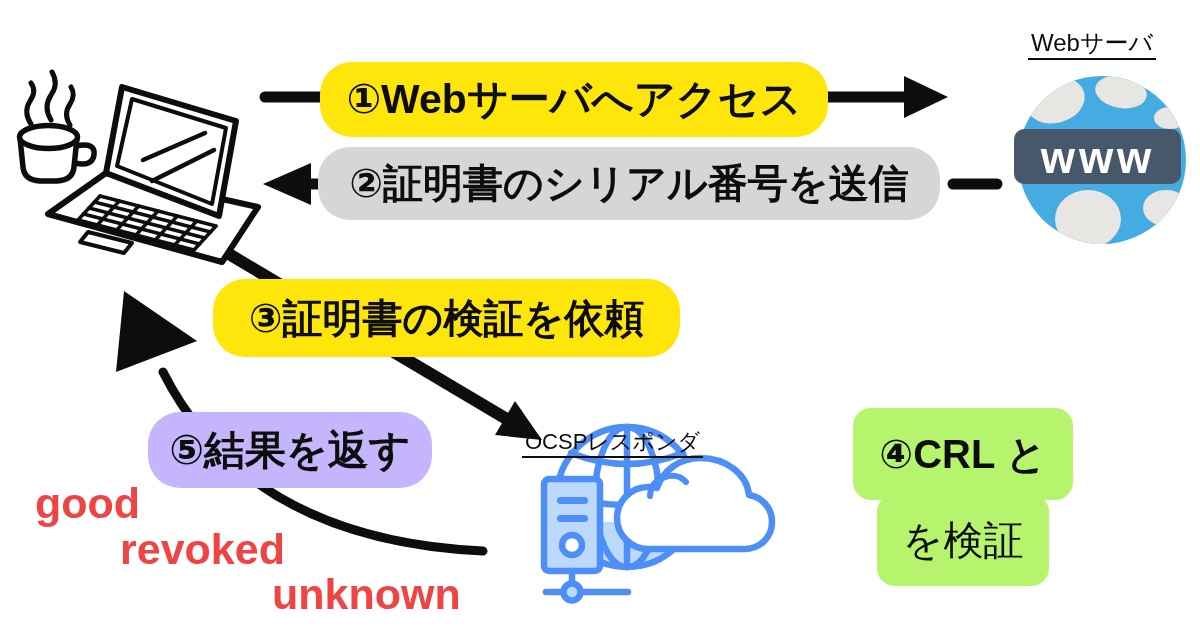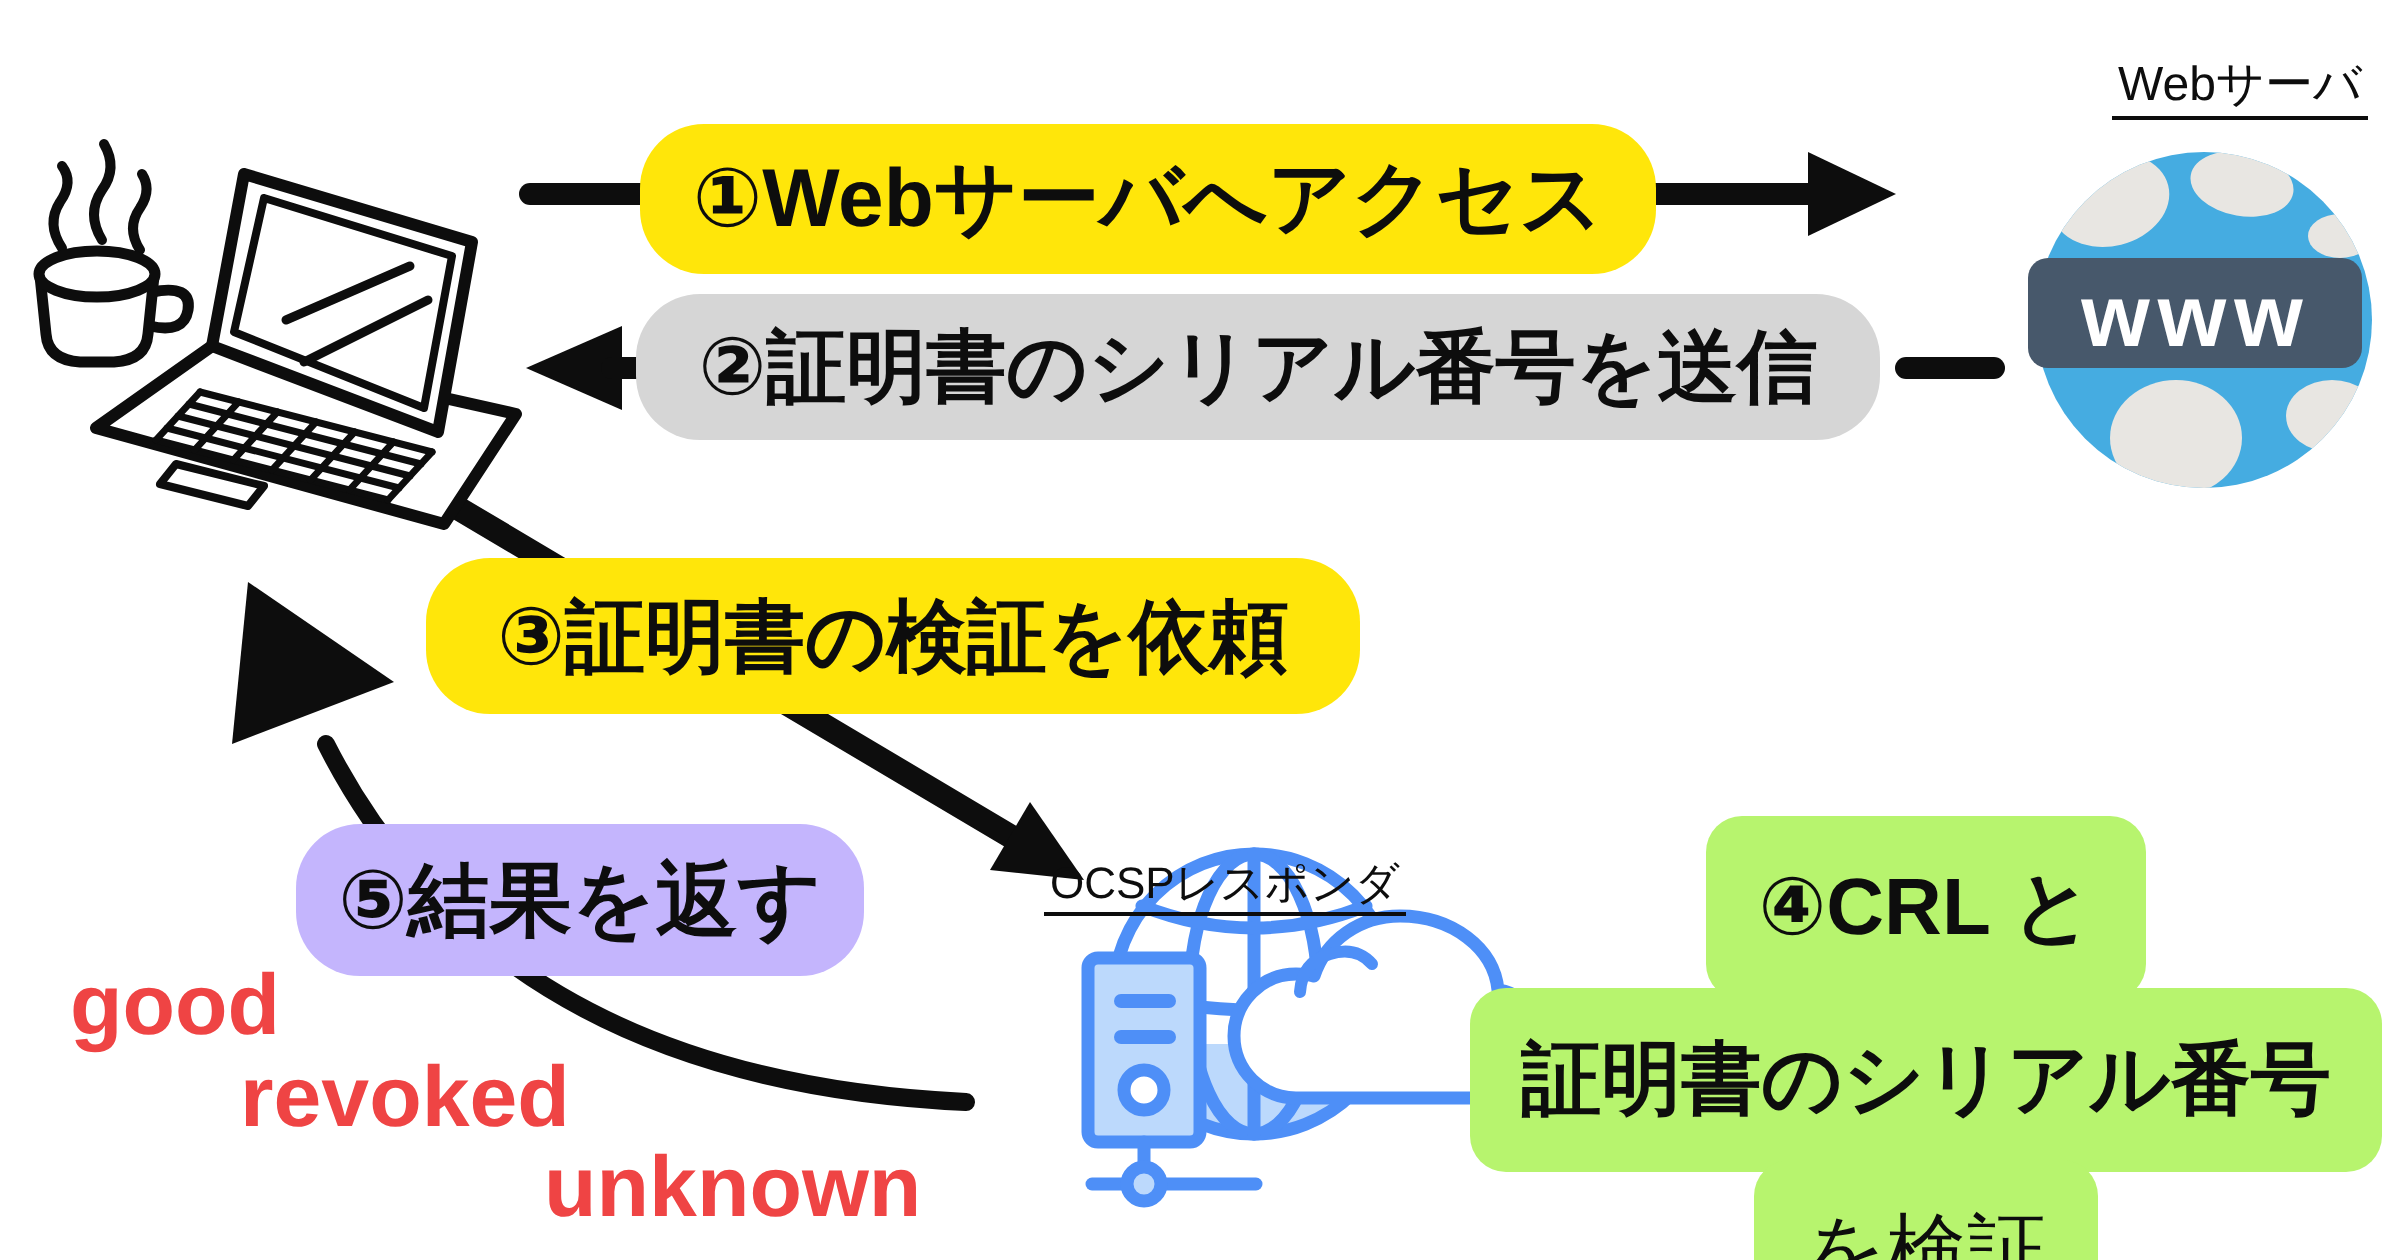--- a/index.html
+++ b/index.html
@@ -19,21 +19,21 @@
   .node-label{
     position:absolute;
     color:#0d0d0d;
     font-weight:500;
     border-bottom:2.5px solid #0d0d0d;
     padding:0 3px 2px 3px;
     white-space:nowrap;
     line-height:1.1;
   }
   .label-client{left:36px;top:26px;font-size:24px;}
-  .label-server{left:1028px;top:30px;font-size:24px;margin-left:28px;}
+  .label-server{left:1028px;top:30px;font-size:24px;}
   .label-ocsp{left:522px;top:386px;font-size:22px;margin-top:44px;}
   .step-box{
     position:absolute;
     display:flex;align-items:center;justify-content:center;
     font-weight:700;color:#0d0d0d;
     white-space:nowrap;
     border-radius:32px;
   }
   .step1{left:320px;top:62px;width:508px;height:75px;background:#ffe60a;font-size:41px;}
   .step2{left:318px;top:147px;width:622px;height:73px;background:#d6d6d6;font-size:40px;}
@@ -183,21 +183,20 @@
   <div class="node-label label-ocsp">OCSPレスポンダ</div>
 
   <div class="step-box step1">①Webサーバへアクセス</div>
 
   <div class="step-box step2">②証明書のシリアル番号を送信</div>
 
   <div class="step-box step3">③証明書の検証を依頼</div>
 
   <div class="step4">
     <span class="hl">④CRL と</span>
-    <span class="hl">証明書のシリアル番号</span>
     <span class="hl thin">を検証</span>
   </div>
 
   <div class="step-box step5">⑤結果を返す</div>
 
   <div class="result result-good">good</div>
   <div class="result result-revoked">revoked</div>
   <div class="result result-unknown">unknown</div>
 
 </div>

